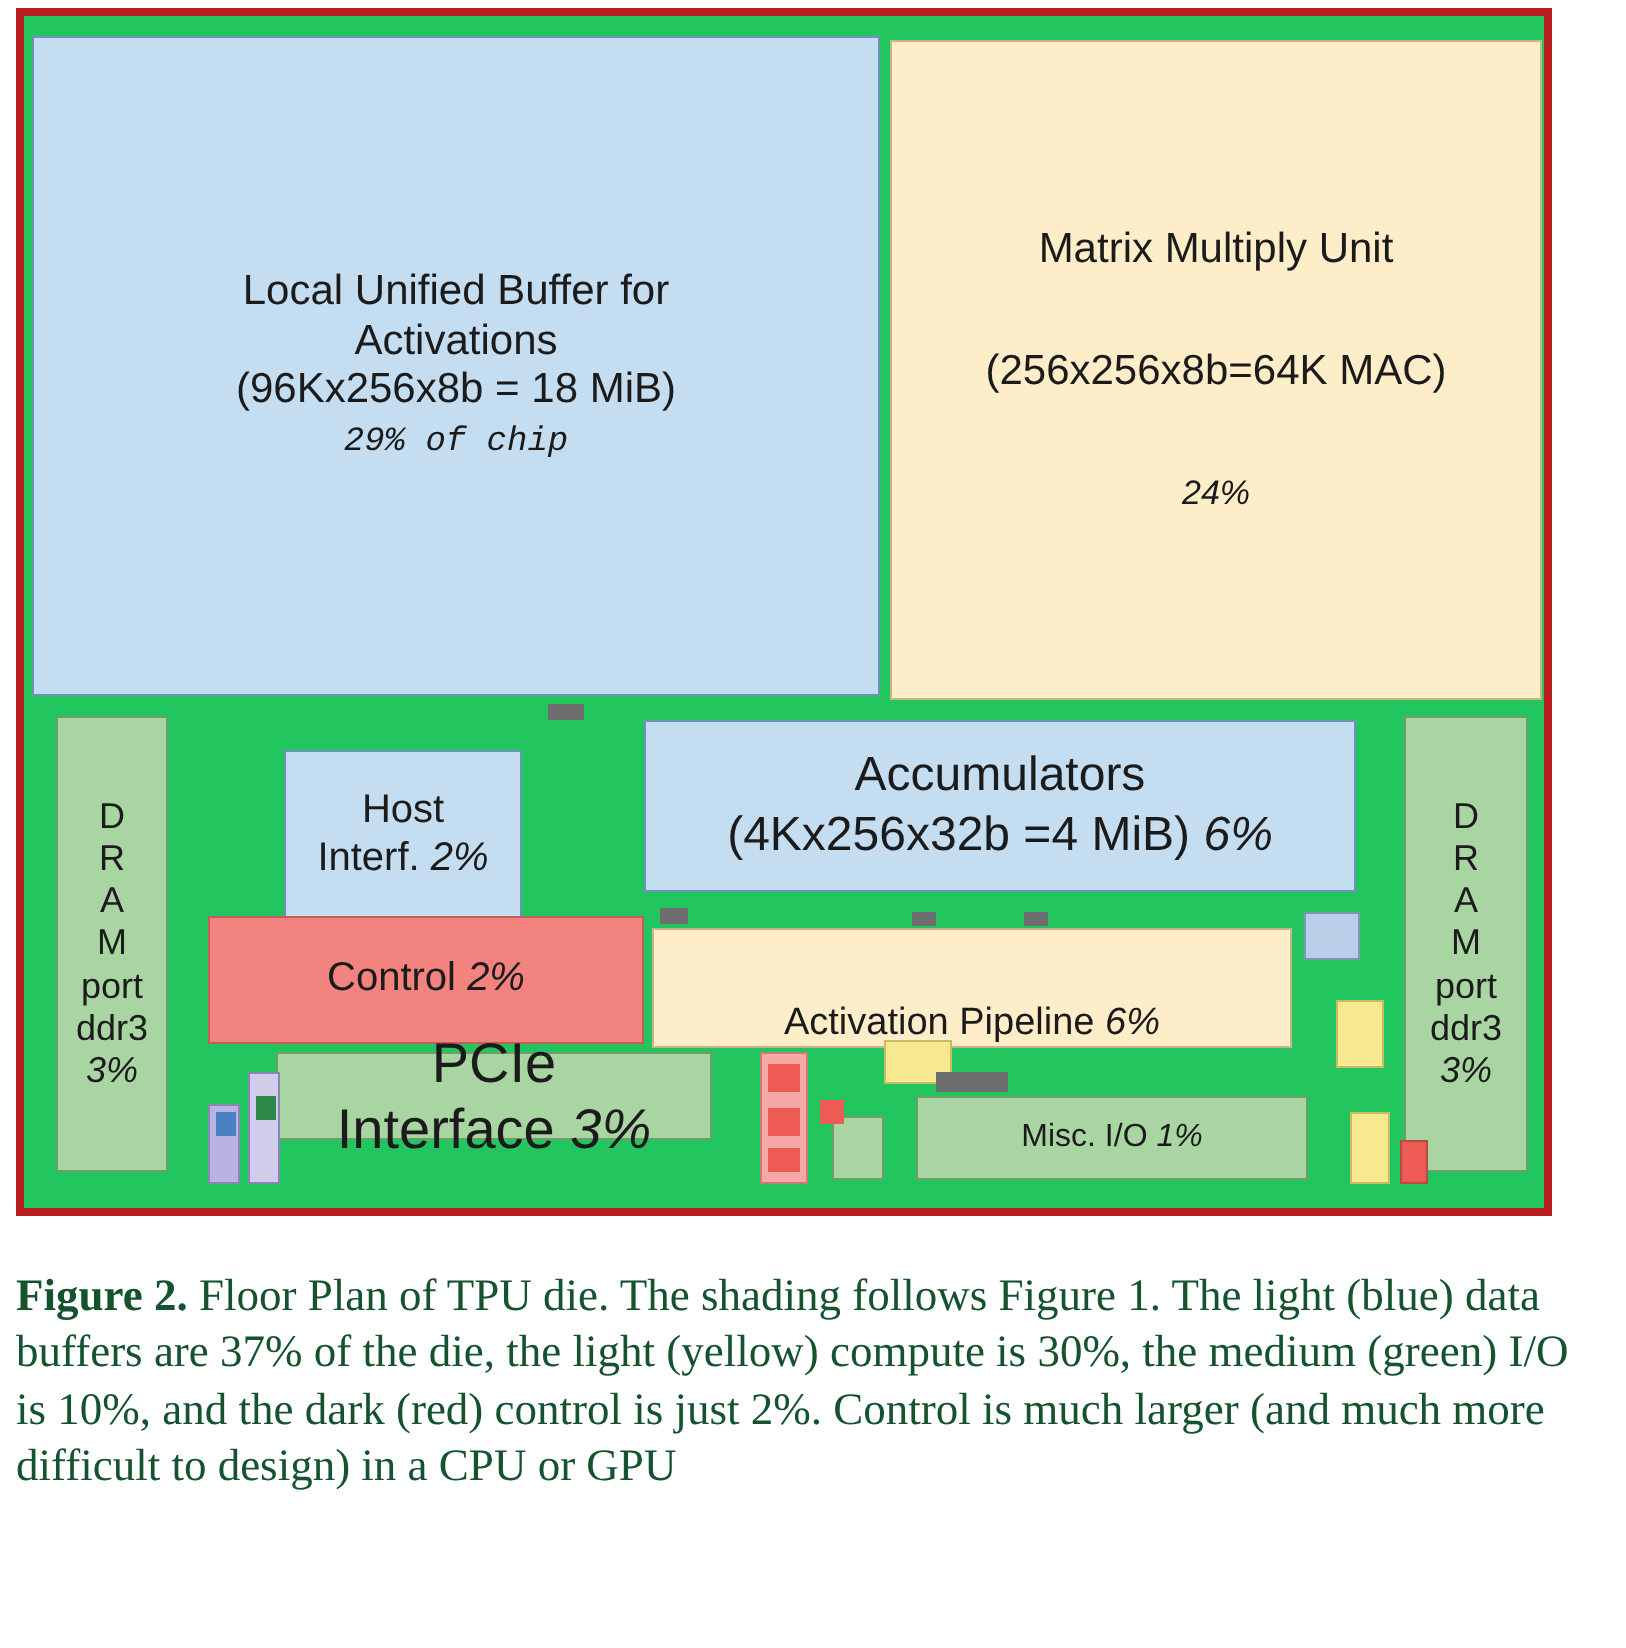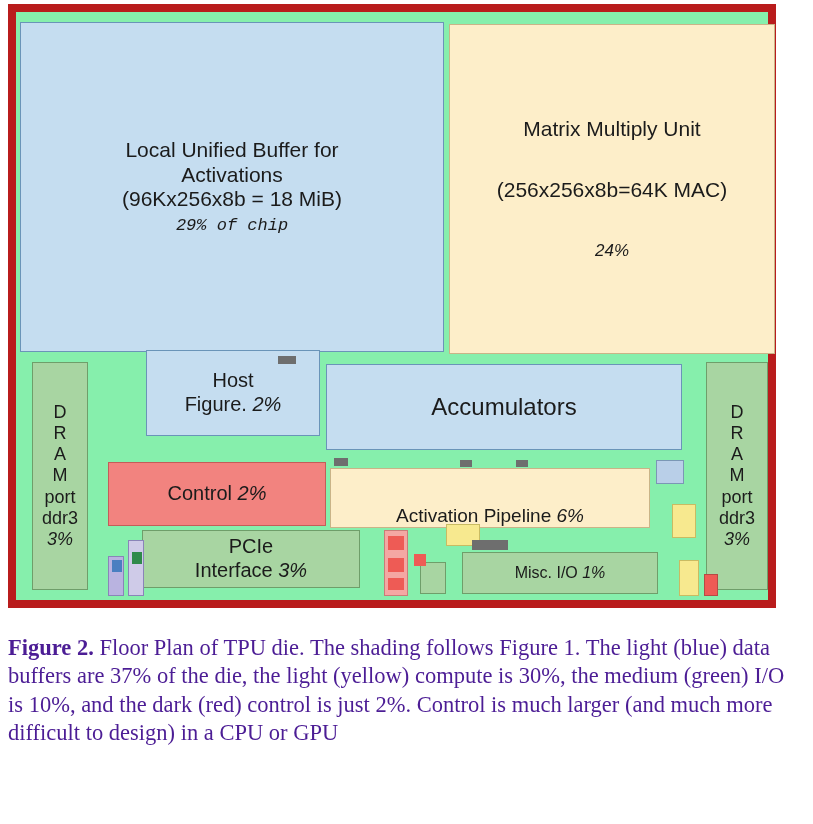--- a/index.html
+++ b/index.html
@@ -15,22 +15,22 @@
     overflow: hidden;
   }
 
   
   #figure {
     position: absolute;
     left: 8px;
     top: 4px;
     width: 768px;
     height: 604px;
-    background: #86efac;
-    border: 8px solid #b91c1c;
+    background: #22c55e;
+    border: 4px solid #b91c1c;
     box-sizing: border-box;
   }
 
   .blk {
     position: absolute;
     box-sizing: border-box;
     border: 1px solid #5b7fa6;
     display: flex;
     flex-direction: column;
     align-items: center;
@@ -70,41 +70,41 @@
     left: 16px; top: 350px; width: 56px; height: 228px;
     font-size: 18px;
   }
   #dram-right {
     left: 690px; top: 350px; width: 62px; height: 228px;
     font-size: 18px;
   }
   .dram-line { display: block; }
 
   #host-interface {
-    left: 130px; top: 338px; width: 174px; height: 86px;
+    left: 130px; top: 367px; width: 119px; height: 86px;
     font-size: 20px;
   }
   #accumulators {
     left: 310px; top: 352px; width: 356px; height: 86px;
     font-size: 24px;
   }
   #accumulators .row2 { margin-top: 2px; }
 
   #control {
     left: 92px; top: 450px; width: 218px; height: 64px;
     font-size: 20px;
   }
   #activation-pipeline {
     left: 314px; top: 456px; width: 320px; height: 60px;
     font-size: 19px;
     justify-content: flex-end;
   }
   #pcie {
-    left: 126px; top: 518px; width: 218px; height: 58px;
-    font-size: 20px;
+    left: 126px; top: 518px; width: 218px; height: 44px;
+    font-size: 28px;
   }
   #misc-io {
     left: 446px; top: 540px; width: 196px; height: 42px;
     font-size: 16px;
   }
 
   
   .deco { position: absolute; box-sizing: border-box; }
 
   #deco-a { left: 640px; top: 448px; width: 28px; height: 24px; background: #b9cfe8; border: 1px solid #7b97b5; }
@@ -130,21 +130,21 @@
 
   
   #caption {
     position: absolute;
     left: 8px;
     top: 634px;
     width: 790px;
     font-family: "Liberation Serif", serif;
     font-size: 22.5px;
     line-height: 1.26;
-    color: #4c1d95;
+    color: #14532d;
   }
   #caption b { font-weight: bold; }
 </style>
 </head>
 <body>
 
 <div id="figure">
 
   <div class="blk blue" id="unified-buffer">
     <span>Local Unified Buffer for</span>
@@ -175,27 +175,31 @@
     <span class="dram-line">A</span>
     <span class="dram-line">M</span>
     <span class="dram-line">port</span>
     <span class="dram-line">ddr3</span>
     <span class="dram-line pct">3%</span>
   </div>
 
   <div class="blk blue" id="host-interface">
     <span>Host</span>
     <span>
-      <span>Figure.</span>
+      <span>Interf.</span>
       <span class="pct-inline">2%</span>
     </span>
   </div>
 
   <div class="blk blue" id="accumulators">
     <span>Accumulators</span>
+    <span class="row2">
+      <span>(4Kx256x32b =4 MiB)</span>
+      <span class="pct-inline">6%</span>
+    </span>
   </div>
 
   <div class="blk red" id="control">
     <span>
       <span>Control</span>
       <span class="pct-inline">2%</span>
     </span>
   </div>
 
   <div class="blk yellow" id="activation-pipeline">

